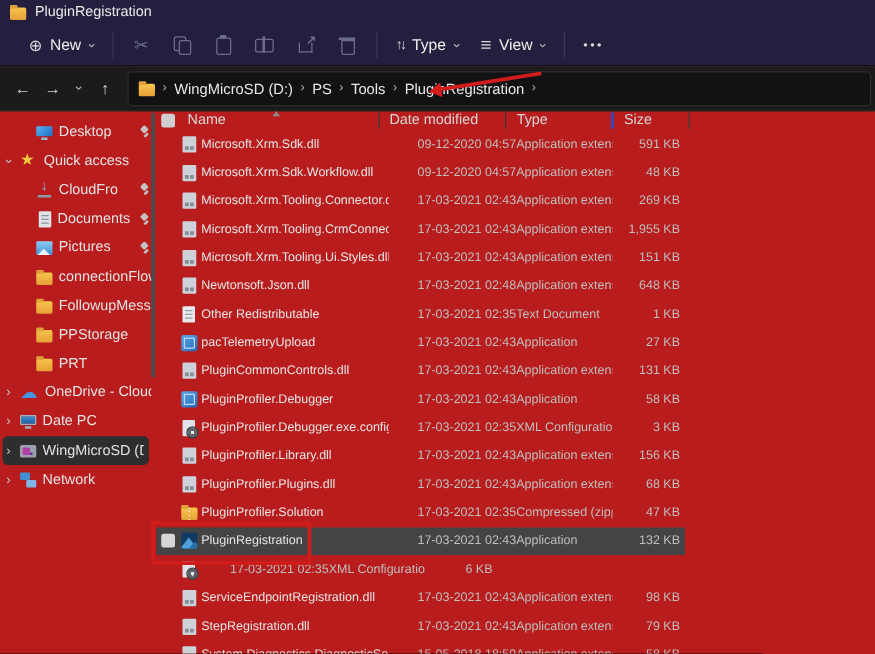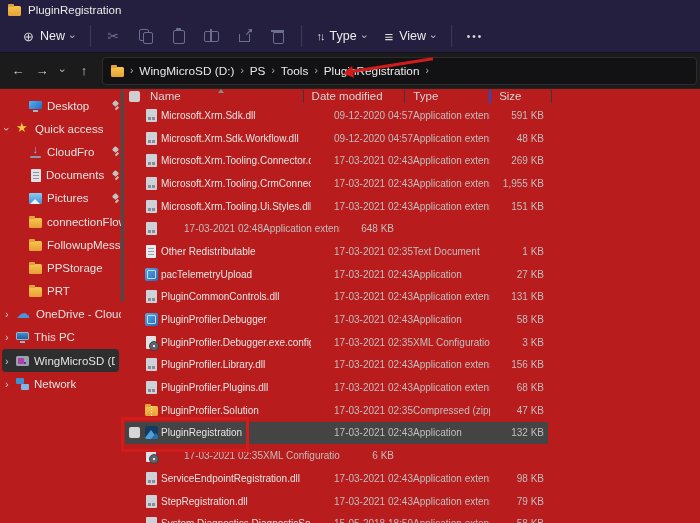--- a/index.html
+++ b/index.html
@@ -271,21 +271,21 @@
       </div>
       <div class="side-item exp-closed">
         <span class="twisty"></span>
         <span class="sicon icon i-cloud"></span>
         <span class="slabel">OneDrive - CloudFro</span>
 
       </div>
       <div class="side-item exp-closed">
         <span class="twisty"></span>
         <span class="sicon icon i-pc"></span>
-        <span class="slabel">This PC</span>
+        <span class="slabel">Date PC</span>
 
       </div>
       <div class="side-item selected exp-closed">
         <span class="twisty"></span>
         <span class="sicon icon i-usb"></span>
         <span class="slabel">WingMicroSD (D:)</span>
 
       </div>
       <div class="side-item exp-closed">
         <span class="twisty"></span>
@@ -355,20 +355,21 @@
           <span class="fname">Microsoft.Xrm.Tooling.Ui.Styles.dll</span>
           <span class="fdate">17-03-2021 02:43</span>
           <span class="ftype">Application extens...</span>
           <span class="fsize">151 KB</span>
         </div>
         <div class="frow">
           <span class="fcheck"></span>
           <span class="ficon-wrap">
             <span class="icon i-dll"></span>
           </span>
+          <span class="fname">Newtonsoft.Json.dll</span>
           <span class="fdate">17-03-2021 02:48</span>
           <span class="ftype">Application extens...</span>
           <span class="fsize">648 KB</span>
         </div>
         <div class="frow">
           <span class="fcheck"></span>
           <span class="ficon-wrap">
             <span class="icon i-text"></span>
           </span>
           <span class="fname">Other Redistributable</span>

